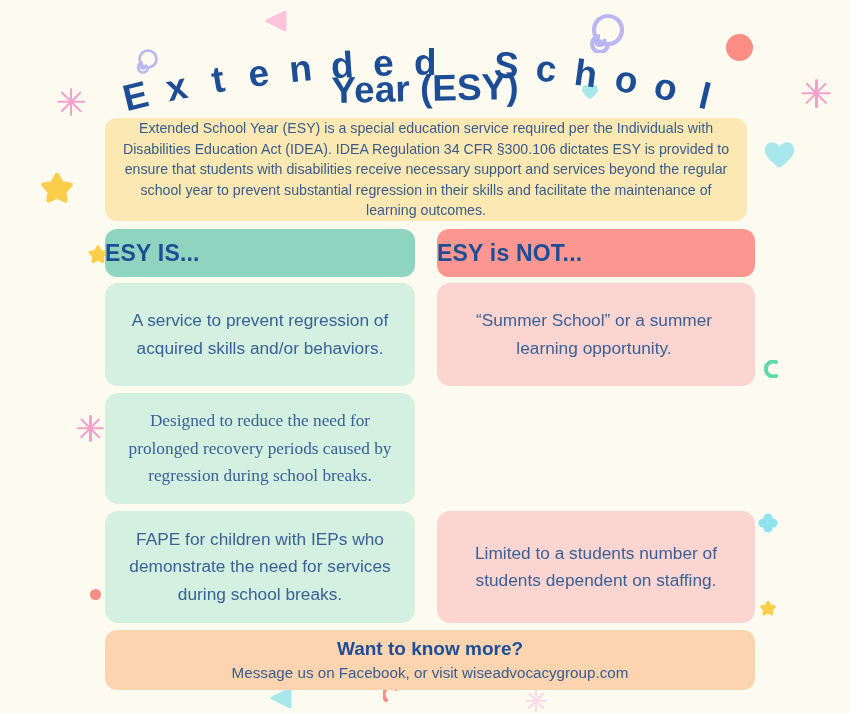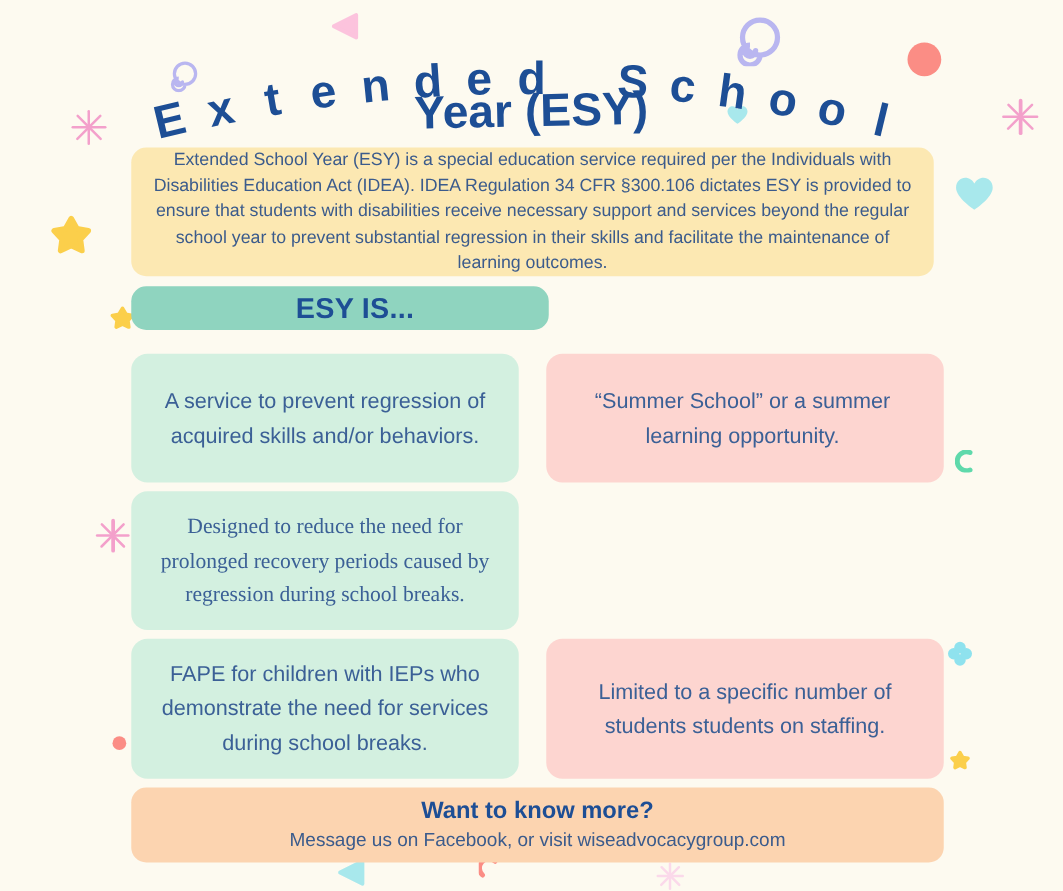--- a/index.html
+++ b/index.html
@@ -93,30 +93,29 @@
     background: #fce8b2;
     border-radius: 12px;
     padding: 10px 16px;
     font-size: 14.2px;
     line-height: 20.5px;
     color: #3b5b8c;
   }
 
   .col-header {
     position: absolute;
-    height: 35px;
+    height: 48px;
     border-radius: 12px;
     display: flex;
     align-items: center;
-    justify-content: center;
+    justify-content: flex-start;
     font-size: 23px;
     font-weight: bold;
     color: #1d4e95;
     letter-spacing: 0.2px;
-    padding-left: 24px;
   }
   #header-is   { left: 105px; top: 229px; width: 310px; background: #8fd4bf; }
   #header-not  { left: 437px; top: 229px; width: 318px; background: #fb9790; }
 
   .item-card {
     position: absolute;
     box-sizing: border-box;
     border-radius: 13px;
     display: flex;
     align-items: center;
@@ -274,36 +273,39 @@
     <div class="title-line2">Year (ESY)</div>
   </div>
 
   <div id="intro-card" class="card">
     <div>Extended School Year (ESY) is a special education service required per the Individuals with Disabilities Education Act (IDEA). IDEA Regulation 34 CFR §300.106 dictates ESY is provided to ensure that students with disabilities receive necessary support and services beyond the regular school year to prevent substantial regression in their skills and facilitate the maintenance of learning outcomes.</div>
   </div>
 
   <div id="header-is" class="col-header">
     <span>ESY IS...</span>
   </div>
+  <div id="header-not" class="col-header">
+    <span>ESY is NOT...</span>
+  </div>
 
   <div id="left-card-0" class="item-card left-card">
     <span>A service to prevent regression of acquired skills and/or behaviors.</span>
   </div>
   <div id="left-card-1" class="item-card left-card">
     <span>Designed to reduce the need for prolonged recovery periods caused by regression during  school breaks.</span>
   </div>
   <div id="left-card-2" class="item-card left-card">
     <span>FAPE for children with IEPs who demonstrate the need for services during school breaks.</span>
   </div>
 
   <div id="right-card-0" class="item-card right-card">
     <span>“Summer School” or a  summer learning opportunity.</span>
   </div>
   <div id="right-card-2" class="item-card right-card">
-    <span>Limited to a specific number of students students on staffing.</span>
+    <span>Limited to a students number of students dependent on staffing.</span>
   </div>
 
   <div id="footer-card">
     <div id="footer-title">Want to know more?</div>
     <div id="footer-sub">Message us on Facebook, or visit wiseadvocacygroup.com</div>
   </div>
 
 </div>
 
 </body></html>

